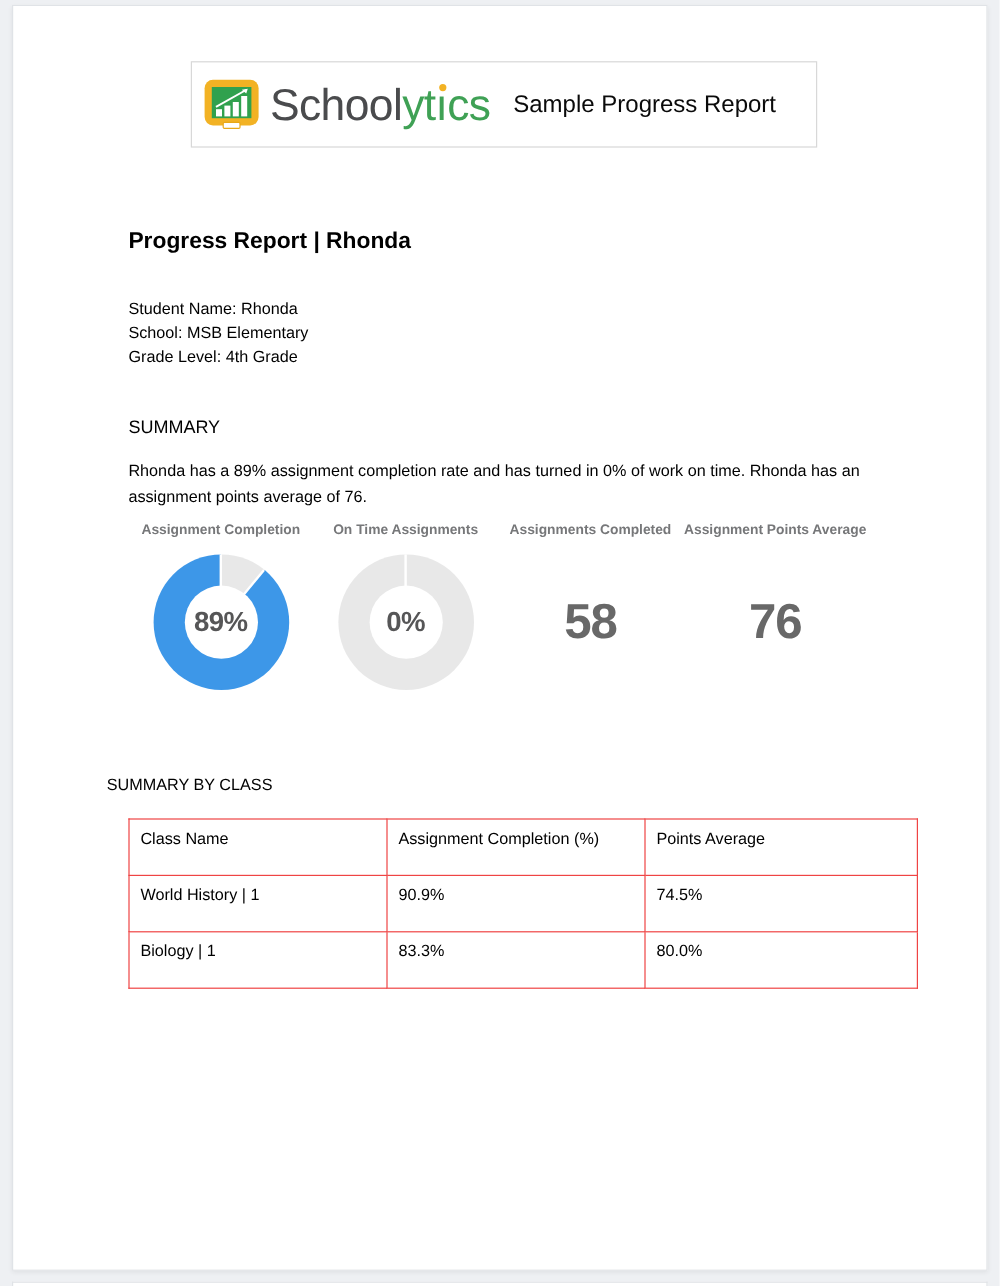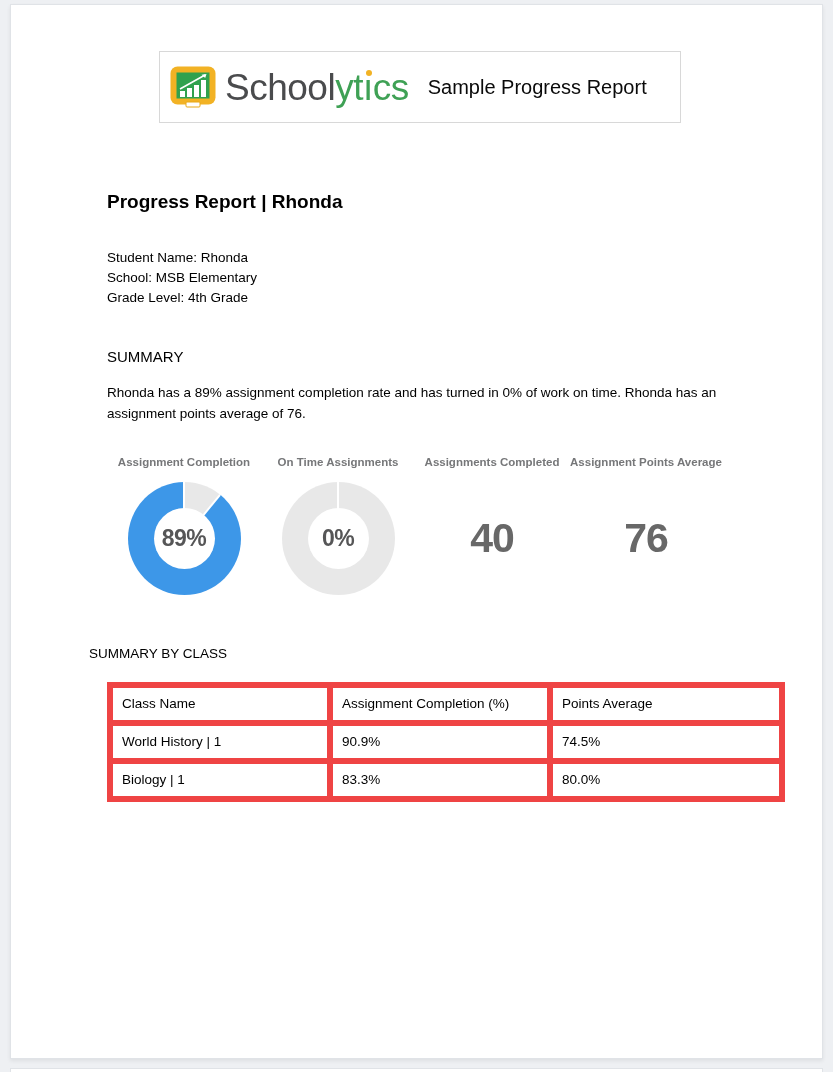--- a/index.html
+++ b/index.html
@@ -52,21 +52,20 @@
   }
   .summary-text {
     position:absolute; left:96px; top:378px; width:638px;
     font-size:13.5px; line-height:20.5px;
   }
 
   
   .stats-row {
     position:absolute; left:96px; top:430px; width:618px;
     display:flex;
-    margin-top:20px;
   }
   .stat-col { width:154px; flex:0 0 auto; text-align:center; }
   .stat-label {
     font-size:11.5px; font-weight:bold; color:#767779; line-height:14px;
     white-space:nowrap;
   }
   .stat-body { margin-top:13px; height:113px; display:flex; align-items:center; justify-content:center; }
   .donut {
     position:relative; width:113px; height:113px; border-radius:50%;
     display:flex; align-items:center; justify-content:center;
@@ -84,21 +83,21 @@
 
   .byclass-heading {
     position:absolute; left:78px; top:641px; font-size:13.5px;
   }
   table.class-table {
     position:absolute; left:96px; top:677px; width:627px;
     border-collapse:collapse; table-layout:fixed;
     font-size:13.5px;
   }
   table.class-table td {
-    border:6px solid #ef4444; height:30px; padding:0 0 2px 9px;
+    border:1px solid #ef4444; height:30px; padding:0 0 16px 9px;
     vertical-align:middle; overflow:hidden; white-space:nowrap;
   }
   .col1 { width:205px; } .col2 { width:205px;margin-top:48px; } .col3 { width:217px; }
 </style>
 </head>
 <body>
 
 <div class="page">
 
   <div class="header-box">
@@ -154,21 +153,21 @@
           <div class="donut-hole">
             <span class="donut-value">0%</span>
           </div>
         </div>
       </div>
     </div>
 
     <div class="stat-col">
       <div class="stat-label">Assignments Completed</div>
       <div class="stat-body">
-        <span class="big-number">40</span>
+        <span class="big-number">58</span>
       </div>
     </div>
 
     <div class="stat-col">
       <div class="stat-label">Assignment Points Average</div>
       <div class="stat-body">
         <span class="big-number">76</span>
       </div>
     </div>
 

